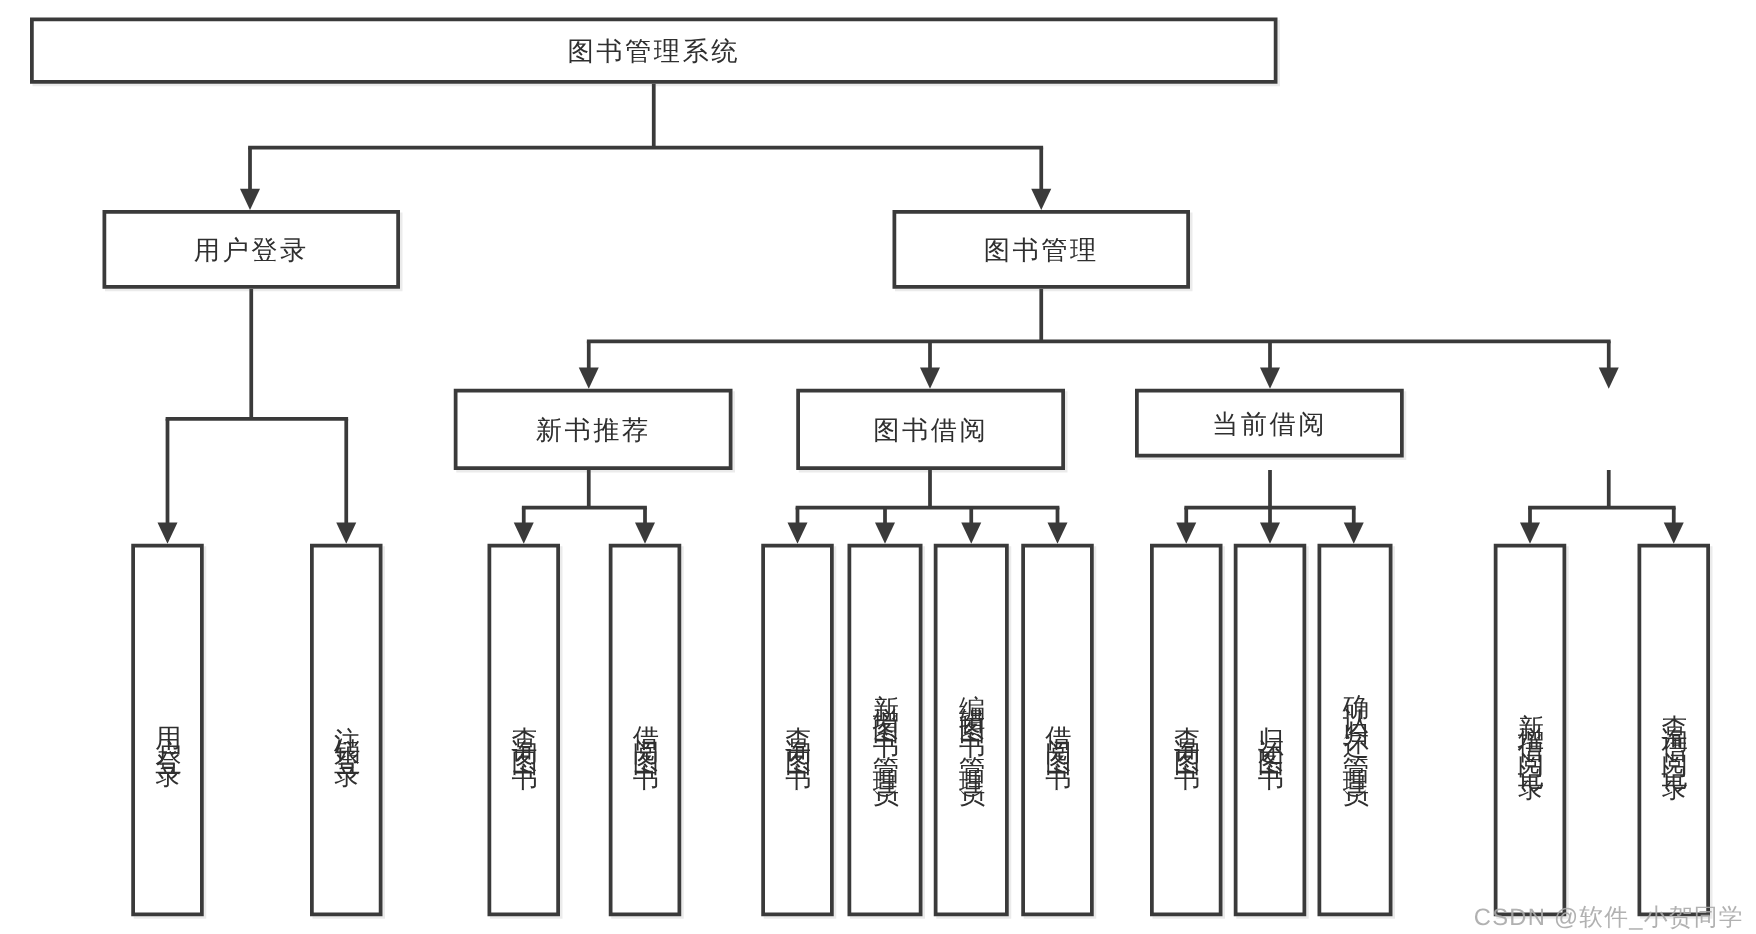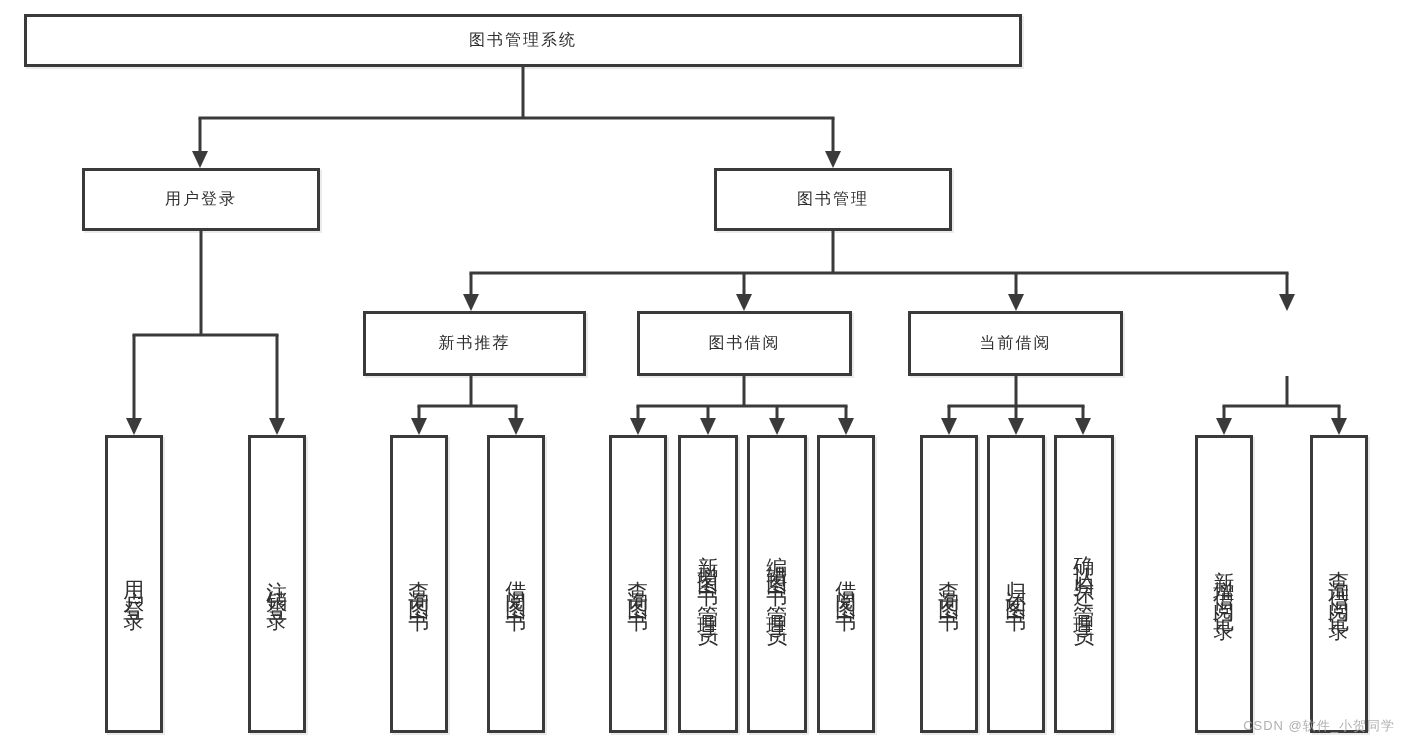--- a/index.html
+++ b/index.html
@@ -8,28 +8,28 @@
     background:#ffffff;color:#2f2f2f;
     font-family:"Liberation Sans", sans-serif;
   }
   .connectors{position:absolute;left:0;top:0;z-index:0;}
   .box{
     position:absolute;box-sizing:border-box;z-index:1;
     border:3px solid #3a3a3a;background:#ffffff;
     display:flex;align-items:center;justify-content:center;
     box-shadow:2px 2px 0 rgba(90,90,90,0.12);
   }
-  .h-label{font-size:16px;letter-spacing:2px;white-space:nowrap;}
+  .h-label{font-size:21px;letter-spacing:2px;white-space:nowrap;}
   .v-label{
     writing-mode:vertical-rl;text-orientation:mixed;
     font-size:21px;letter-spacing:10px;line-height:1.3;white-space:nowrap;
   }
   .watermark{
-    position:absolute;right:10px;bottom:12px;z-index:2;
-    font-size:13px;color:rgba(168,168,168,0.9);letter-spacing:1px;white-space:nowrap;
+    position:absolute;right:10px;bottom:0;z-index:2;
+    font-size:19px;color:rgba(168,168,168,0.9);letter-spacing:1px;white-space:nowrap;
   }
 </style>
 </head>
 <body>
 
 <div class="stage">
 
   <svg class="connectors" width="1405" height="747" viewBox="0 0 1405 747">
     <g stroke="#3a3a3a" stroke-width="3" fill="#3a3a3a">
 
@@ -118,21 +118,21 @@
   <div class="box" style="left:714px;top:168px;width:238px;height:63px">
     <span class="h-label">图书管理</span>
   </div>
 
   <div class="box" style="left:363px;top:311px;width:223px;height:65px">
     <span class="h-label">新书推荐</span>
   </div>
   <div class="box" style="left:637px;top:311px;width:215px;height:65px">
     <span class="h-label">图书借阅</span>
   </div>
-  <div class="box" style="left:908px;top:311px;width:215px;height:65px">
+  <div class="box" style="left:908px;top:311px;width:215px;height:55px">
     <span class="h-label">当前借阅</span>
   </div>
 
   <div class="box" style="left:105px;top:435px;width:58px;height:298px">
     <span class="v-label">用户登录</span>
   </div>
   <div class="box" style="left:248px;top:435px;width:58px;height:298px">
     <span class="v-label">注销登录</span>
   </div>
 

